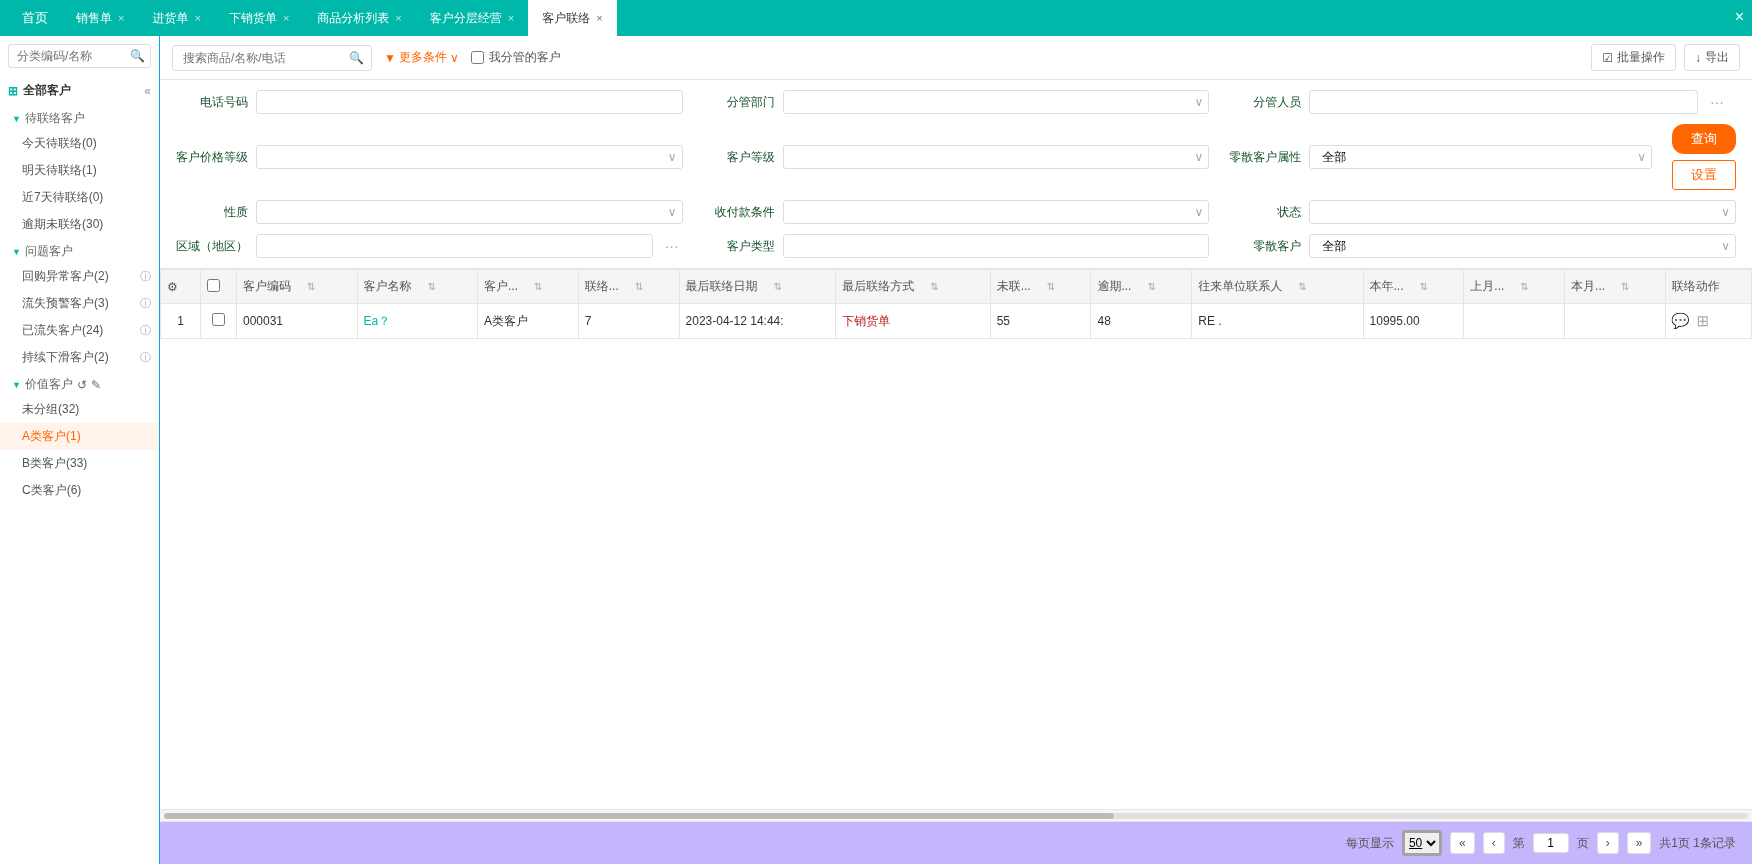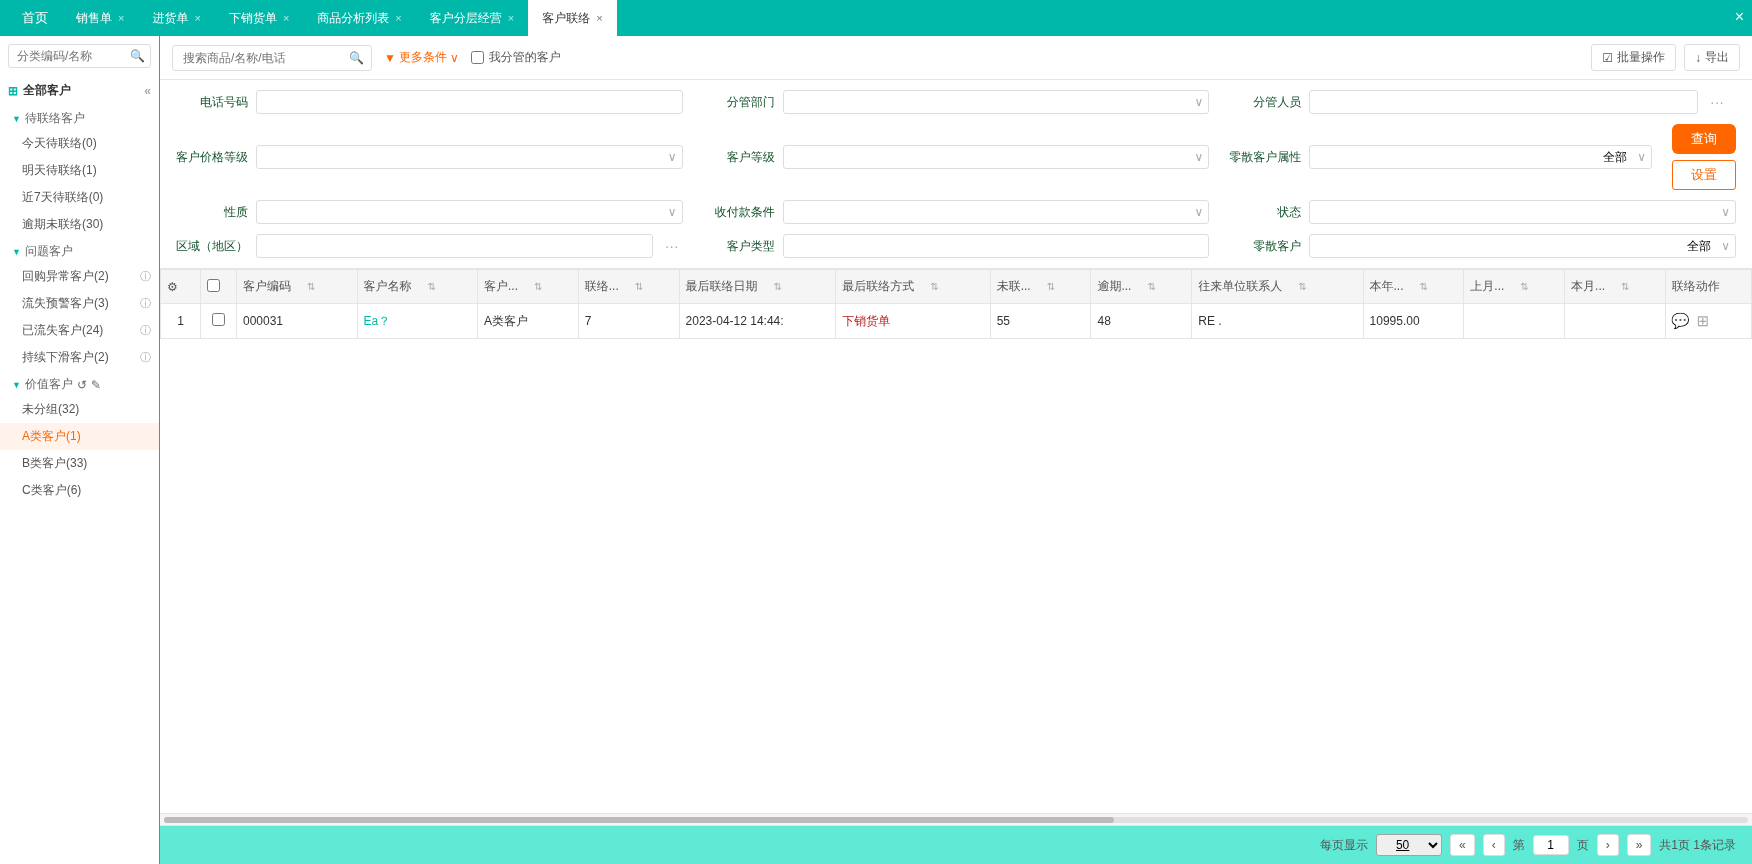--- a/index.html
+++ b/index.html
@@ -229,45 +229,44 @@
     .filter-select-wrap {
       flex: 1;
       position: relative;
       display: flex;
       align-items: center;
     }
     .filter-select-wrap select {
       width: 100%;
       border: 1px solid #ddd;
       border-radius: 3px;
-      padding: 4px 24px 4px 0;
+      padding: 4px 24px 4px 12px;
       font-size: 12px;
       outline: none;
       background: #fff;
       appearance: none;
       cursor: pointer;
-      text-align: right;
     }
     .filter-select-wrap .chevron {
       position: absolute;
       right: 6px;
       color: #aaa;
       pointer-events: none;
     }
     .filter-more-btn {
       color: #aaa;
       cursor: pointer;
       font-size: 14px;
       padding: 0 4px;
     }
     .query-btn {
       background: #f60;
       color: #fff;
       border: none;
-      border-radius: 6px;
+      border-radius: 12px;
       padding: 6px 18px;
       cursor: pointer;
       font-size: 13px;
     }
     .settings-btn {
       background: #fff;
       color: #555;
       border: 1px solid #f60;
       border-radius: 3px;
       padding: 5px 18px;
@@ -343,33 +342,33 @@
       position: absolute;
       left: 0;
       width: 60%;
       height: 100%;
       background: #bbb;
       border-radius: 3px;
     }
 
     
     .pagination {
-      background: #5eead4;
+      background: #c4b5fd;
       border-top: 1px solid #e5e5e5;
       padding: 8px 16px;
       display: flex;
       align-items: center;
       justify-content: flex-end;
       gap: 8px;
       color: #555;
     }
     .pagination select {
-      border: 1px solid #a3a3a3;
-      border-radius: 3px;
-      padding: 2px 15px;
+      border: 3px solid #a3a3a3;
+      border-radius: 3px;
+      padding: 2px 0;
       outline: none;
       text-decoration: underline;
     }
     .page-btn {
       border: 1px solid #ddd;
       background: #fff;
       padding: 3px 8px;
       cursor: pointer;
       border-radius: 3px;
       color: #555;

